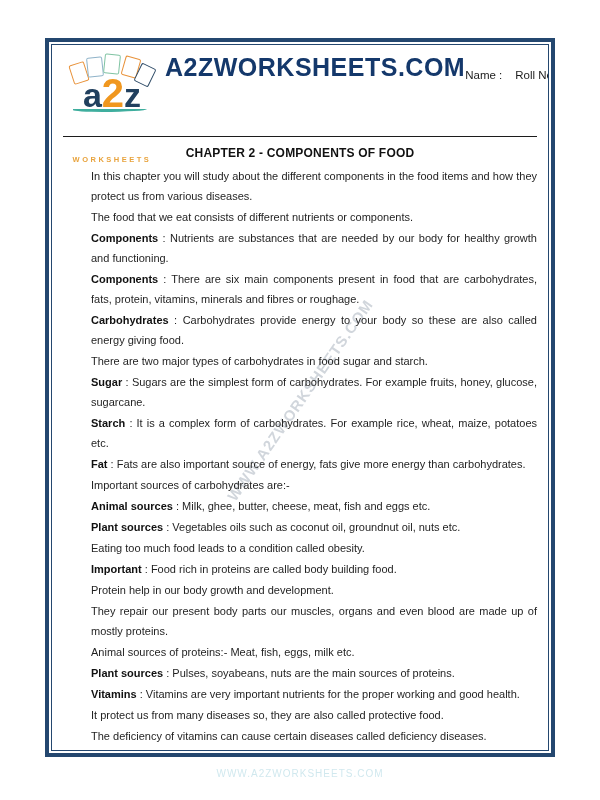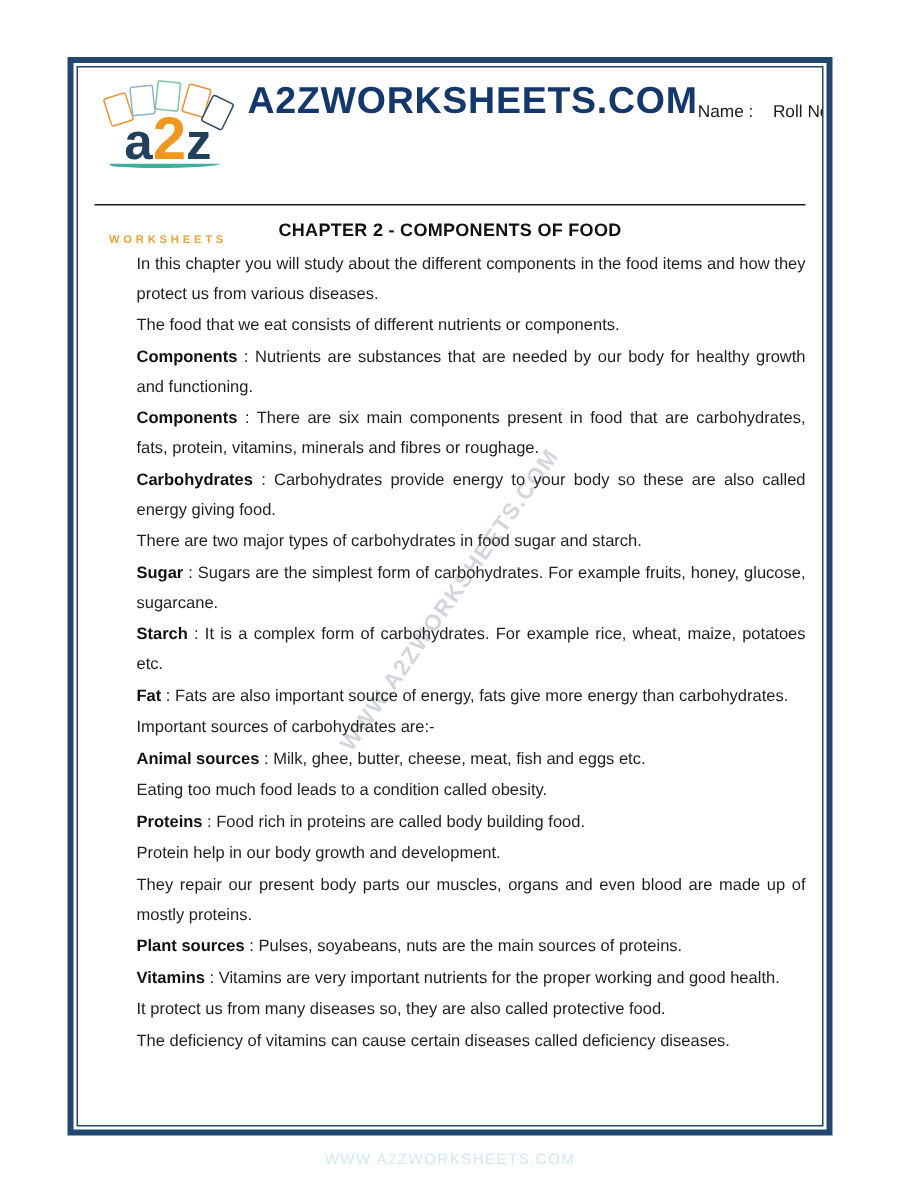--- a/index.html
+++ b/index.html
@@ -191,24 +191,26 @@
           <p>The food that we eat consists of different nutrients or components.</p>
           <p><b>Components</b> :  Nutrients are substances that are needed by our body for healthy growth and functioning.</p>
           <p><b>Components</b> : There are six main components present in food that are carbohydrates, fats, protein, vitamins, minerals and fibres or roughage.</p>
           <p><b>Carbohydrates</b> : Carbohydrates provide energy to your body so these are also called energy giving food.</p>
           <p>There are two major types of carbohydrates in food sugar and starch.</p>
           <p><b>Sugar</b> : Sugars are the simplest form of carbohydrates. For example fruits, honey, glucose, sugarcane.</p>
           <p><b>Starch</b> : It is a complex form of carbohydrates. For example rice, wheat, maize, potatoes etc.</p>
           <p><b>Fat</b> : Fats are also important source of energy, fats give more energy than carbohydrates.</p>
           <p>Important sources of carbohydrates are:-</p>
           <p><b>Animal sources</b> : Milk, ghee, butter, cheese, meat, fish and eggs etc.</p>
+          <p><b>Plant sources</b> : Vegetables oils such as coconut oil, groundnut oil, nuts etc.</p>
           <p>Eating too much food leads to a condition called obesity.</p>
-          <p><b>Proteins</b> : Food rich in proteins are called body building food.</p>
+          <p><b>Important</b> : Food rich in proteins are called body building food.</p>
           <p>Protein help in our body growth and development.</p>
           <p>They repair our present body parts our muscles, organs and even blood are made up of mostly proteins.</p>
+          <p>Animal sources of proteins:- Meat, fish, eggs, milk etc.</p>
           <p><b>Plant sources</b> : Pulses, soyabeans, nuts are the main sources of proteins.</p>
           <p><b>Vitamins</b> : Vitamins are very important nutrients for the proper working and good health.</p>
           <p>It protect us from many diseases so, they are also called protective food.</p>
           <p>The deficiency of vitamins can cause certain diseases called deficiency diseases.</p>
         </div>
 
       <div class="watermark">WWW.A2ZWORKSHEETS.COM</div>
     </div>
   </div>
 

